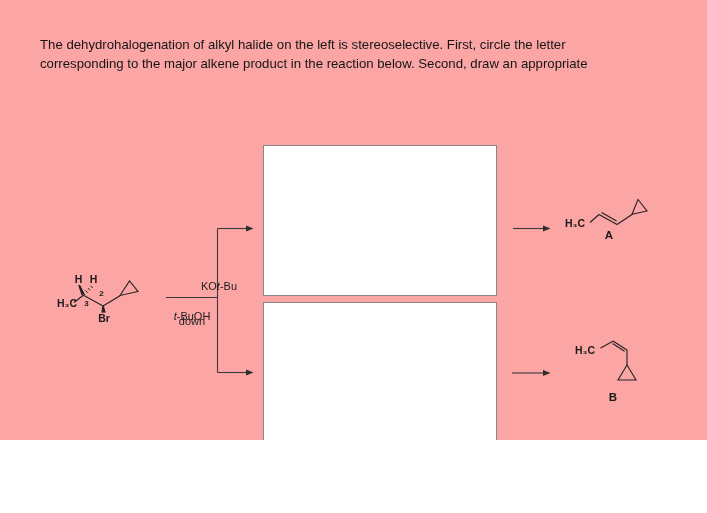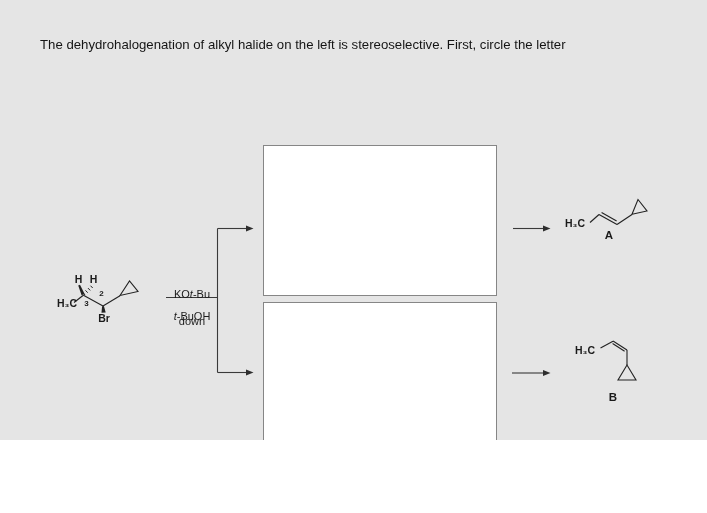--- a/index.html
+++ b/index.html
@@ -1,34 +1,34 @@
 <!DOCTYPE html>
 <html><head>
 <meta charset="utf-8">
 <style>
   html,body { margin:0; padding:0; background:#ffffff; }
   .canvas {
-    position:relative; width:707px; height:440px; background:#e5e5e5;
+    position:relative; width:707px; height:440px; background:#fca5a5;
     font-family:"Liberation Sans", sans-serif; overflow:hidden;
   }
   .problem {
     position:absolute; left:40px; top:36px; width:660px;
     font-size:13.2px; line-height:18.6px; color:#151515; white-space:nowrap;
   }
   .answer-box {
     position:absolute; left:263px; width:232px; height:149px;
     border:1px solid #868686; background:#ffffff;
   }
   .box-a { top:145px; }
   .box-b { top:302px; }
   .reagent {
     position:absolute; left:166px; width:52px; text-align:center;
     font-size:11px; color:#1c1c1c; white-space:nowrap;
   }
-  .reagent-above { top:288px; }
+  .reagent-above { top:280px;margin-left:27px; }
   .reagent-below1 { top:310px;text-align:center; }
   .reagent-below2 { top:315px; }
   svg { position:absolute; overflow:visible; }
   svg text { font-family:"Liberation Sans", sans-serif; fill:#1a1a1a; }
   .atom { font-size:10.5px; font-weight:600; }
   .cnum { font-size:8px; font-weight:600; }
   .prodlabel { font-size:11.5px; font-weight:700; }
   .bond { stroke:#222222; stroke-width:1.1; fill:none; }
   .thin { stroke:#3a3a3a; stroke-width:1.1; fill:none; }
   .wedge { fill:#222222; stroke:none; }
@@ -38,20 +38,21 @@
   .cursor-head { position:absolute; left:0; top:0; width:8px; height:8px; }
   .cursor-stem { position:absolute; left:2.5px; top:8px; width:3px; height:15px; }
 </style>
 </head>
 <body>
 
 <div class="canvas">
 
   <div class="problem">
     <div>The dehydrohalogenation of alkyl halide on the left is stereoselective. First, circle the letter</div>
+    <div>corresponding to the major alkene product in the reaction below. Second, draw an appropriate</div>
   </div>
 
   <svg width="707" height="513" viewBox="0 0 707 513" style="left:0;top:0;">
     <line class="thin" x1="166" y1="297.5" x2="217.5" y2="297.5"></line>
     <line class="thin" x1="217.5" y1="228.5" x2="217.5" y2="372.5"></line>
     <line class="thin" x1="217.5" y1="228.5" x2="247" y2="228.5"></line>
     <polygon class="arrowhead" points="246,225.4 253.5,228.5 246,231.6"></polygon>
     <line class="thin" x1="217.5" y1="372.5" x2="247" y2="372.5"></line>
     <polygon class="arrowhead" points="246,369.4 253.5,372.5 246,375.6"></polygon>
     <line class="thin" x1="513" y1="228.5" x2="544" y2="228.5"></line>

